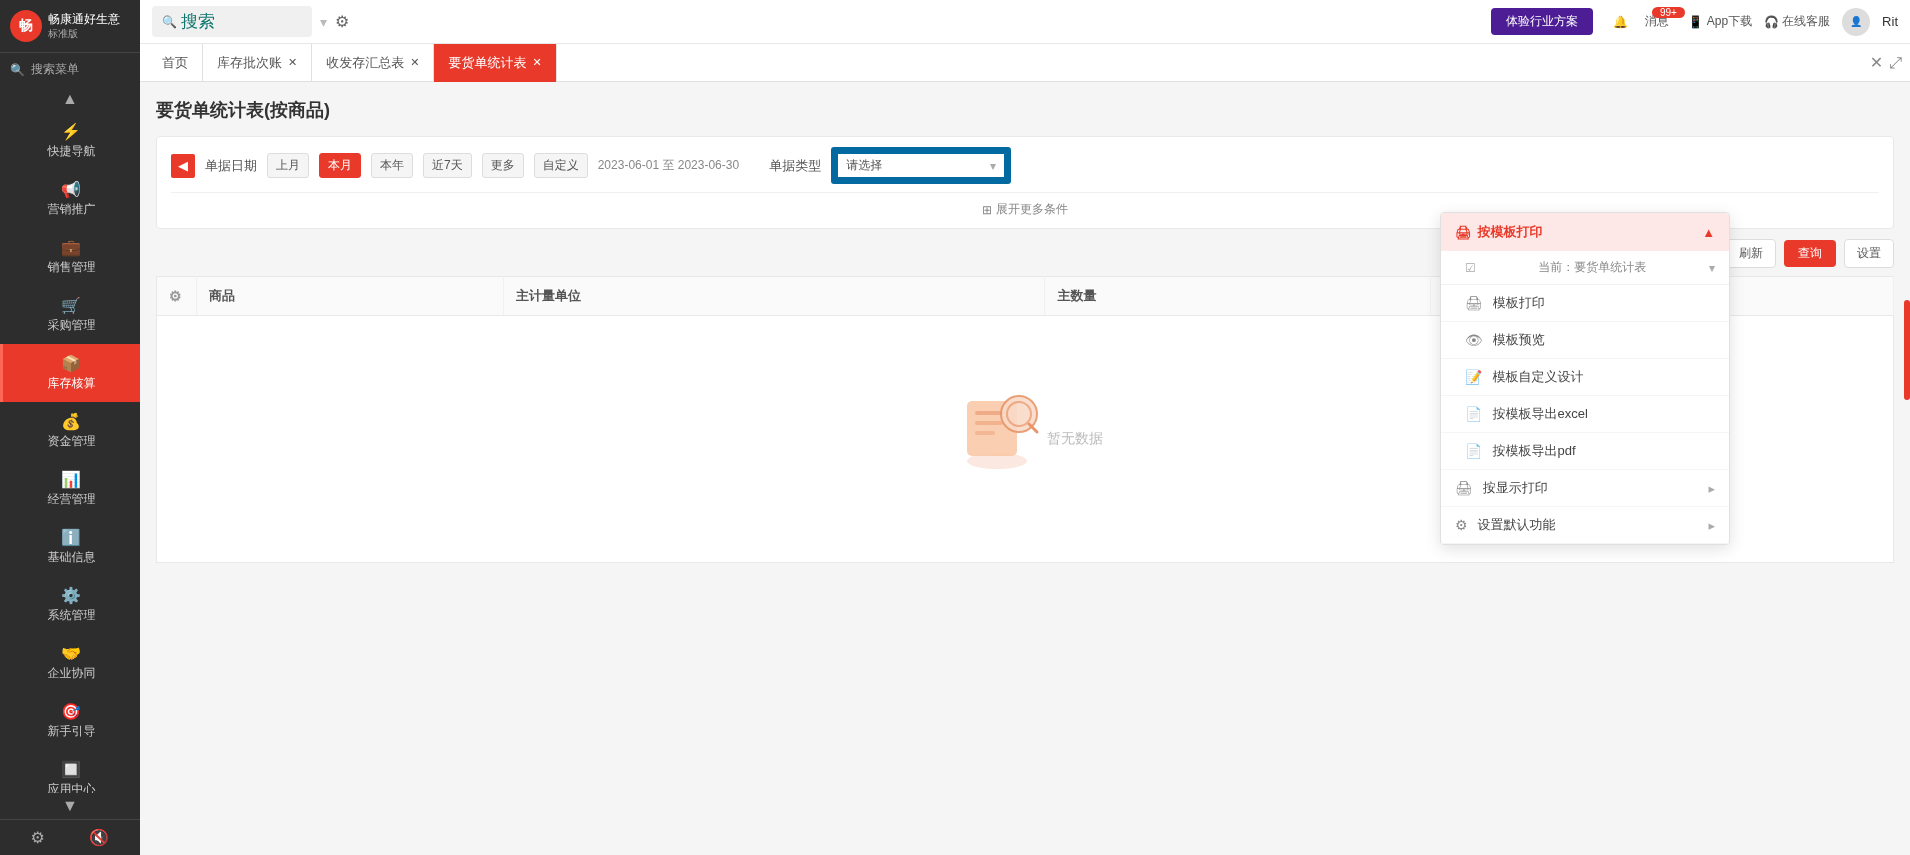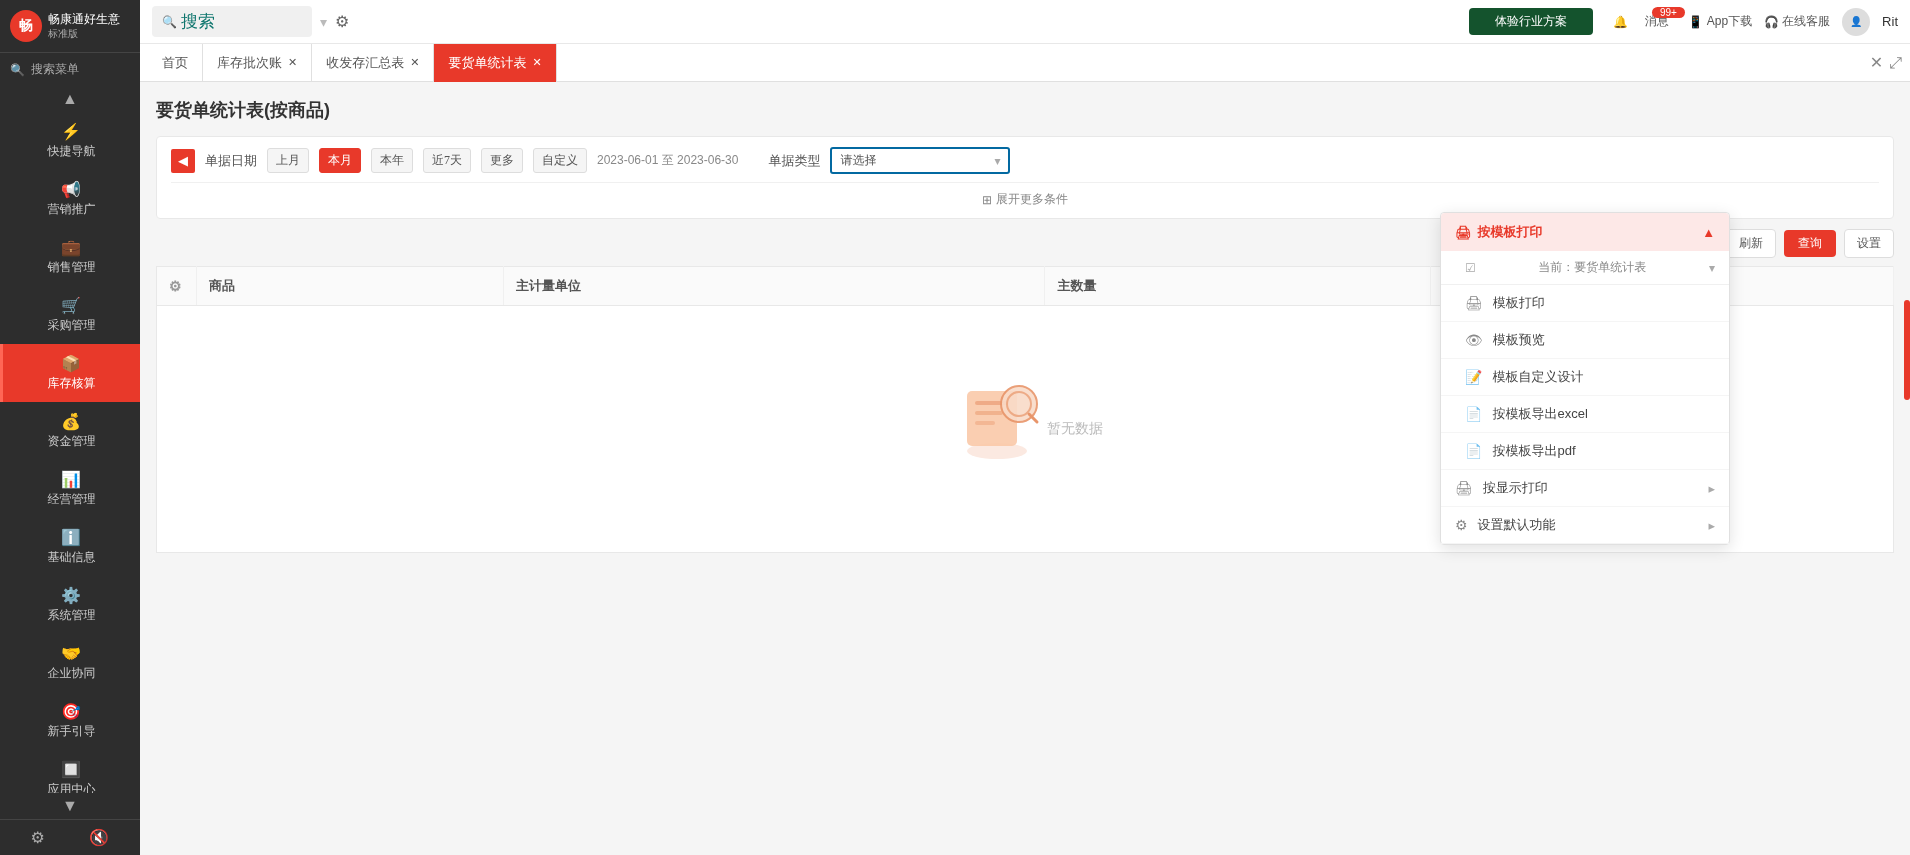--- a/index.html
+++ b/index.html
@@ -89,22 +89,22 @@
     .topbar-left {
       display: flex; align-items: center; gap: 8px;
     }
     .topbar-search-box {
       background: #f0f0f0; border-radius: 4px; padding: 4px 10px;
       display: flex; align-items: center; width: 160px; color: #999; font-size: 12px;
     }
     .topbar-spacer { flex: 1; }
     .topbar-actions { display: flex; align-items: center; gap: 12px; }
     .btn-experience {
-      background: #14532d; color: #fff; border: none;
-      padding: 5px 26px; border-radius: 4px; cursor: pointer; font-size: 12px;
+      background: #4c1d95; color: #fff; border: none;
+      padding: 5px 15px; border-radius: 4px; cursor: pointer; font-size: 12px;
     }
     .topbar-icon-btn {
       display: flex; align-items: center; gap: 3px; color: #555; cursor: pointer; font-size: 12px;
       position: relative;
     }
     .badge {
       background: #e8392a; color: #fff; border-radius: 8px;
       font-size: 10px; padding: 0 8px; min-width: 16px; text-align: center;
       position: absolute; top: -6px; right: -8px;
     }
@@ -169,27 +169,27 @@
       display: flex; align-items: center; gap: 10px; flex-wrap: wrap;
     }
     .expand-icon {
       display: flex; align-items: center; justify-content: center;
       width: 24px; height: 24px;
       background: #e8392a; color: #fff; border-radius: 2px; cursor: pointer;
     }
     .filter-label { color: #555; font-size: 13px; white-space: nowrap; }
     .date-btn {
       padding: 3px 8px; border-radius: 3px; cursor: pointer;
-      font-size: 12px; color: #555; background: #f5f5f5; border: 1px solid #ddd; font-family: Liberation Serif, serif;
+      font-size: 12px; color: #555; background: #f5f5f5; border: 1px solid #ddd;
     }
     .date-btn.active { background: #e8392a; color: #fff; border-color: #e8392a; }
     .date-range { font-size: 12px; color: #888; }
     .select-box {
       display: flex; align-items: center; gap: 4px;
-      border: 2px solid #0369a1; border-radius: 3px; padding: 3px 8px;
+      border: 7px solid #0369a1; border-radius: 3px; padding: 3px 8px;
       background: #fff; cursor: pointer; font-size: 12px; color: #555;
       min-width: 180px;
     }
     .expand-more-btn {
       display: flex; align-items: center; gap: 4px;
       color: #888; cursor: pointer; font-size: 12px;
       margin: 8px auto 0;
       width: fit-content;
     }
     .filter-divider { border: none; border-top: 1px solid #f0f0f0; margin: 8px 0; }

